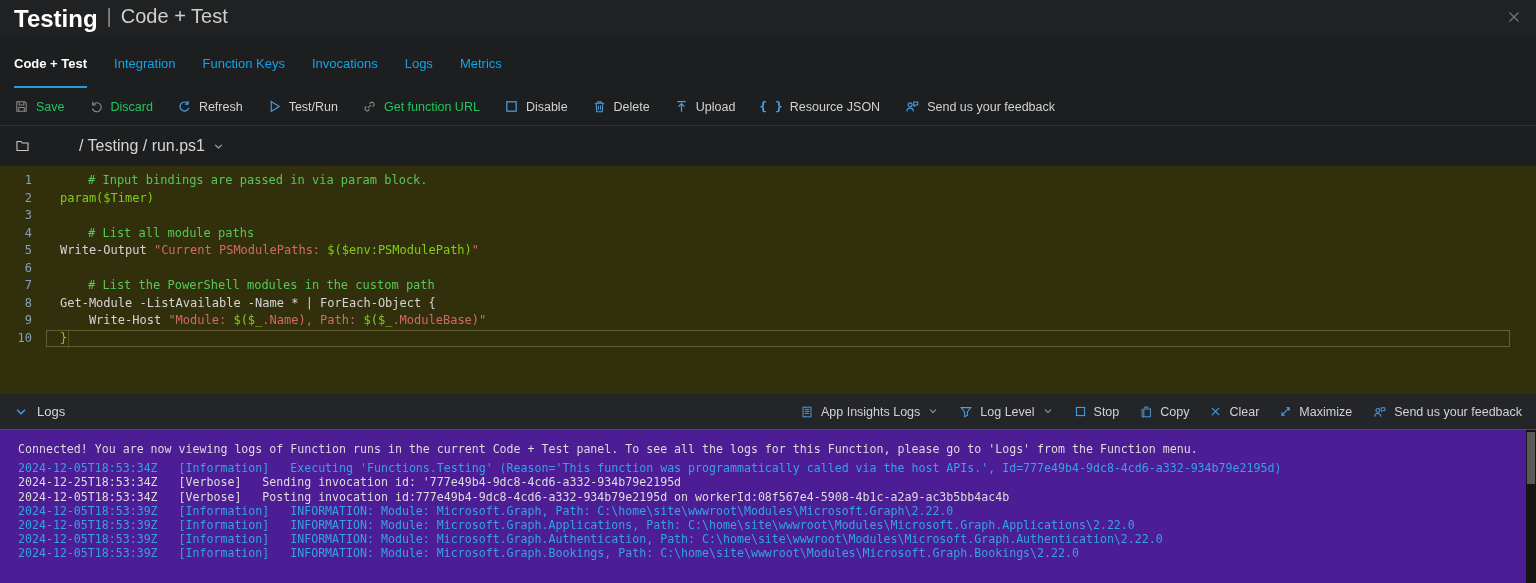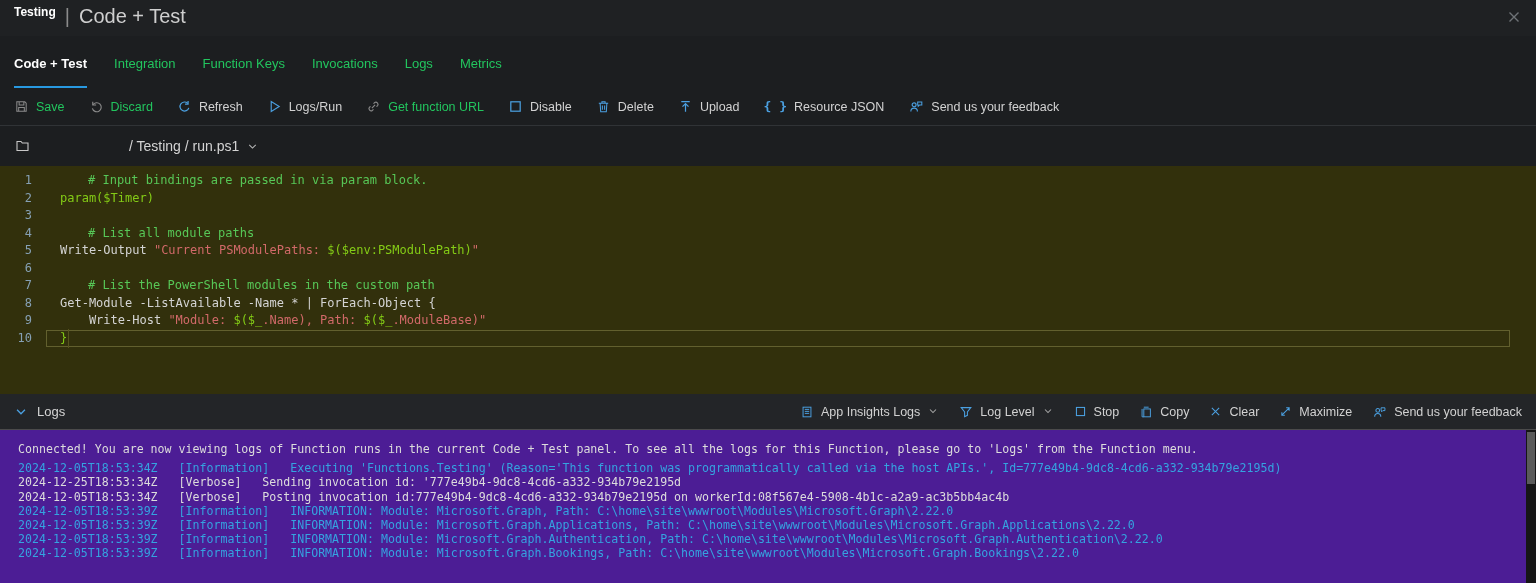--- a/index.html
+++ b/index.html
@@ -2,42 +2,42 @@
 <html><head>
 <meta charset="utf-8">
 <style>
   * { box-sizing: border-box; margin: 0; padding: 0; }
   html,body { width:1536px; height:583px; overflow:hidden; background:#1c1e20;
     font-family:"Liberation Sans", sans-serif; color:#d6d6d6; }
   .app { width:1536px; height:583px; display:flex; flex-direction:column; background:#1c1e20; }
 
   
   .titlebar { height:36px; background:#1f2123; display:flex; align-items:flex-start; padding:5px 14px 0 14px; position:relative; }
-  .title-primary { font-size:12px; font-weight:bold; color:#ffffff; }
+  .title-primary { font-size:24px; font-weight:bold; color:#ffffff; }
   .title-sep { font-size:20px; color:#8b8b8b; margin:0 9px; font-weight:300; }
   .title-secondary { font-size:20px; color:#cfcfcf; font-weight:300; }
   .close-btn { position:absolute; right:12px; top:7px; width:20px; height:20px; color:#6f7377; cursor:pointer; display:flex; align-items:center; justify-content:center; }
 
   
   .tabs { display:flex; gap:27px; padding:20px 14px 0 14px; height:52px; background:#1c1e20; }
-  .tab { font-size:13px; color:#22c55e; padding-bottom:9px; cursor:pointer; border-bottom:2px solid transparent; }
+  .tab { font-size:13px; color:#0ea5e9; padding-bottom:9px; cursor:pointer; border-bottom:2px solid transparent; }
   .tab.active { color:#ffffff; font-weight:bold; border-bottom:2px solid #2899e0; }
 
   
   .toolbar { height:38px; display:flex; align-items:center; gap:24px; padding:0 14px; background:#1c1e20; border-bottom:1px solid #303336; }
   .tb-item { display:flex; align-items:center; gap:7px; font-size:12.5px; color:#d2d2d2; cursor:pointer; white-space:nowrap; }
   .tb-item .ic { color:#4ba0e1; display:flex; align-items:center; }
   .tb-item.disabled { color:#22c55e; cursor:default; }
   .tb-item.disabled .ic { color:#8a8a8a; }
   .braces { font-family:"DejaVu Sans Mono", monospace; font-size:13px; font-weight:bold; }
 
   
   .crumbrow { height:40px; display:flex; align-items:center; padding:0 14px; background:#1c1e20; }
   .folder-ic { color:#c8c8c8; display:flex; }
-  .crumb { margin-left:98px; font-size:14px; color:#d4d4d4; display:flex; align-items:center; gap:7px; cursor:pointer; }
+  .crumb { margin-left:48px; font-size:16px; color:#d4d4d4; display:flex; align-items:center; gap:7px; cursor:pointer; }
   .crumb .chev { color:#b8b8b8; display:flex; }
 
   
   .editor { height:228px; background:#32300c; padding:6px 0 0 8px; position:relative; font-family:"DejaVu Sans Mono", monospace; font-size:12px; line-height:17.5px; }
   .cl { display:flex; height:17.5px; }
   .ln { width:38px; text-align:right; padding-right:14px; color:#86a0b4; flex:none; user-select:none; }
   .codepart { flex:1; white-space:pre; padding-left:14px; margin-right:26px; position:relative; }
   .cl.current .codepart { outline:1px solid #62602e; outline-offset:-1px; }
   .c-comment { color:#57c757;margin-left:28px; }
   .c-keyword { color:#84cc16; }
@@ -116,21 +116,21 @@
           </svg>
         </span>
       <span>Refresh</span>
     </div>
     <div class="tb-item">
       <span class="ic">
           <svg width="15" height="15" viewBox="0 0 16 16">
             <path d="M4.5 2.8v10.4L13 8z" stroke="currentColor" stroke-width="1.2" fill="none"></path>
           </svg>
         </span>
-      <span>Logs/Run</span>
+      <span>Test/Run</span>
     </div>
     <div class="tb-item disabled">
       <span class="ic">
           <svg width="15" height="15" viewBox="0 0 16 16">
             <path d="M6.3 9.7l3.4-3.4 M8 5l1.2-1.2a2.3 2.3 0 0 1 3.2 3.2L11.2 8.2 M8 11l-1.2 1.2a2.3 2.3 0 0 1-3.2-3.2L4.8 7.8" stroke="currentColor" stroke-width="1.2" fill="none"></path>
           </svg>
         </span>
       <span>Get function URL</span>
     </div>
     <div class="tb-item">

